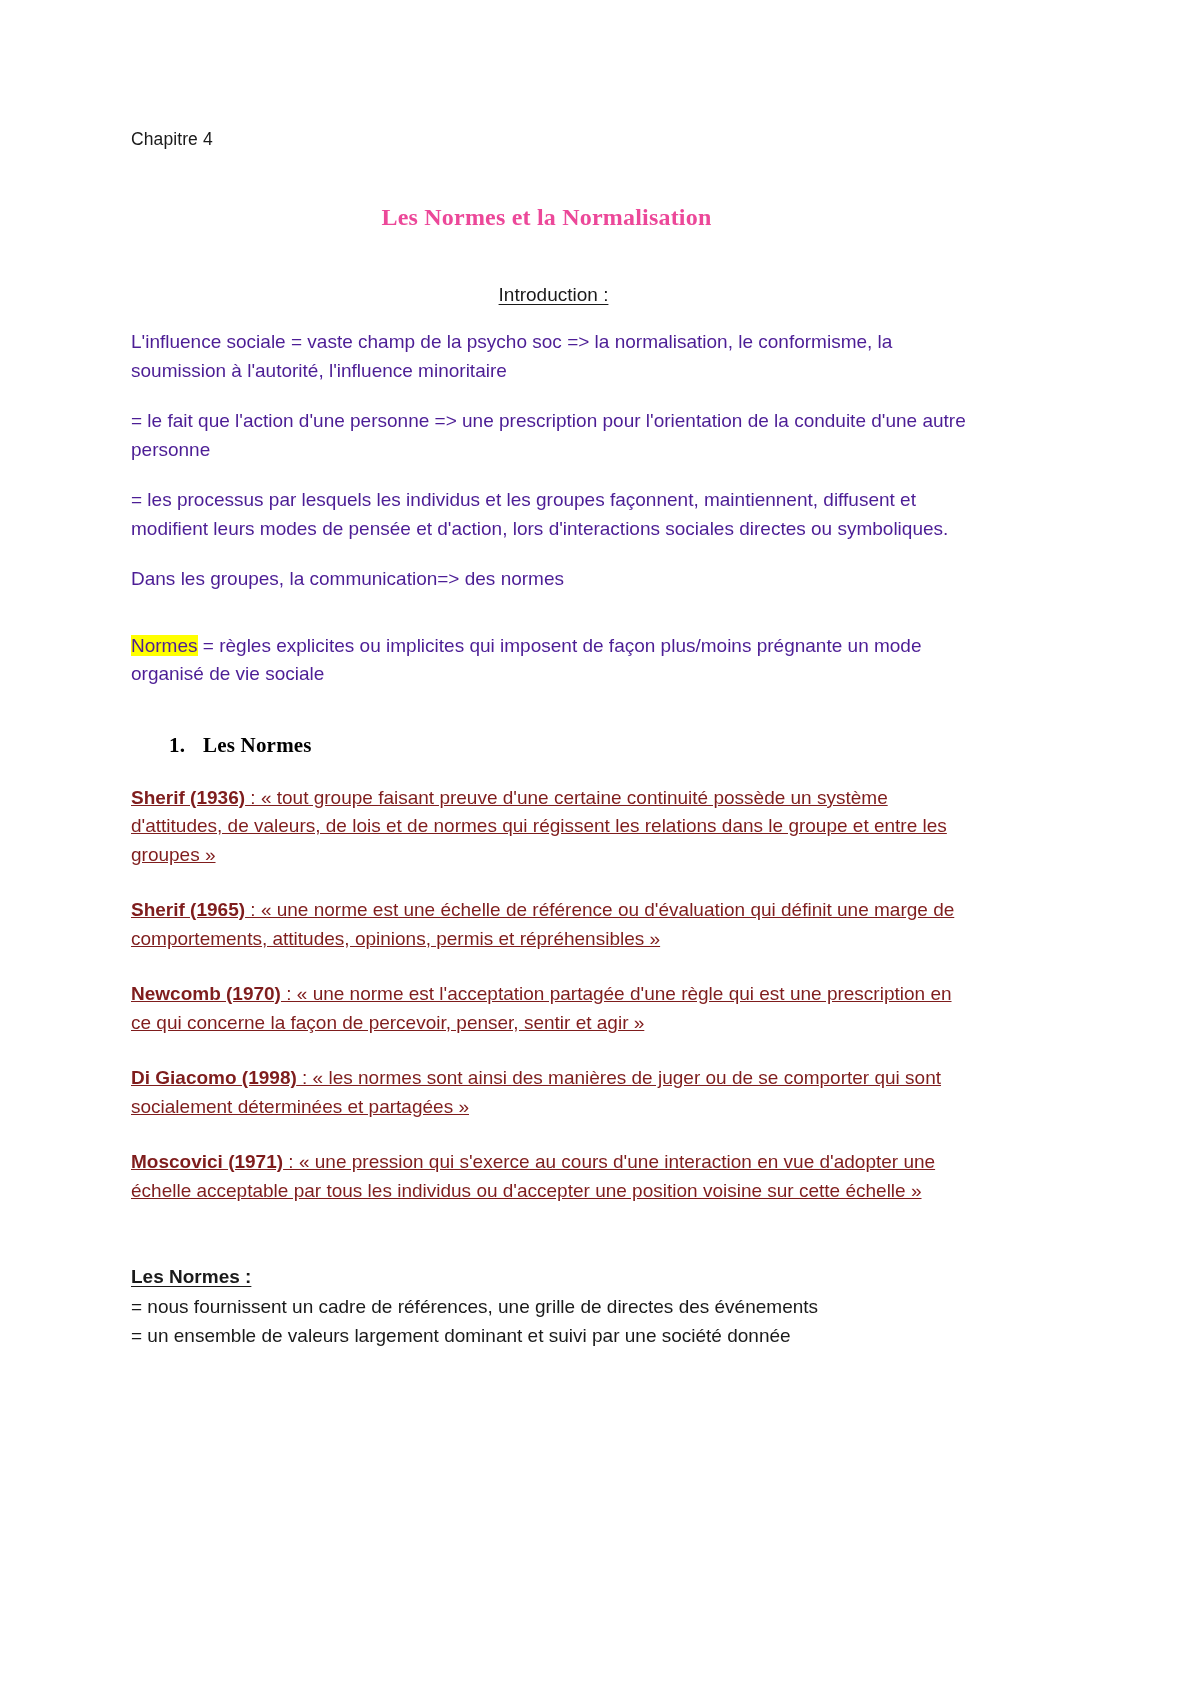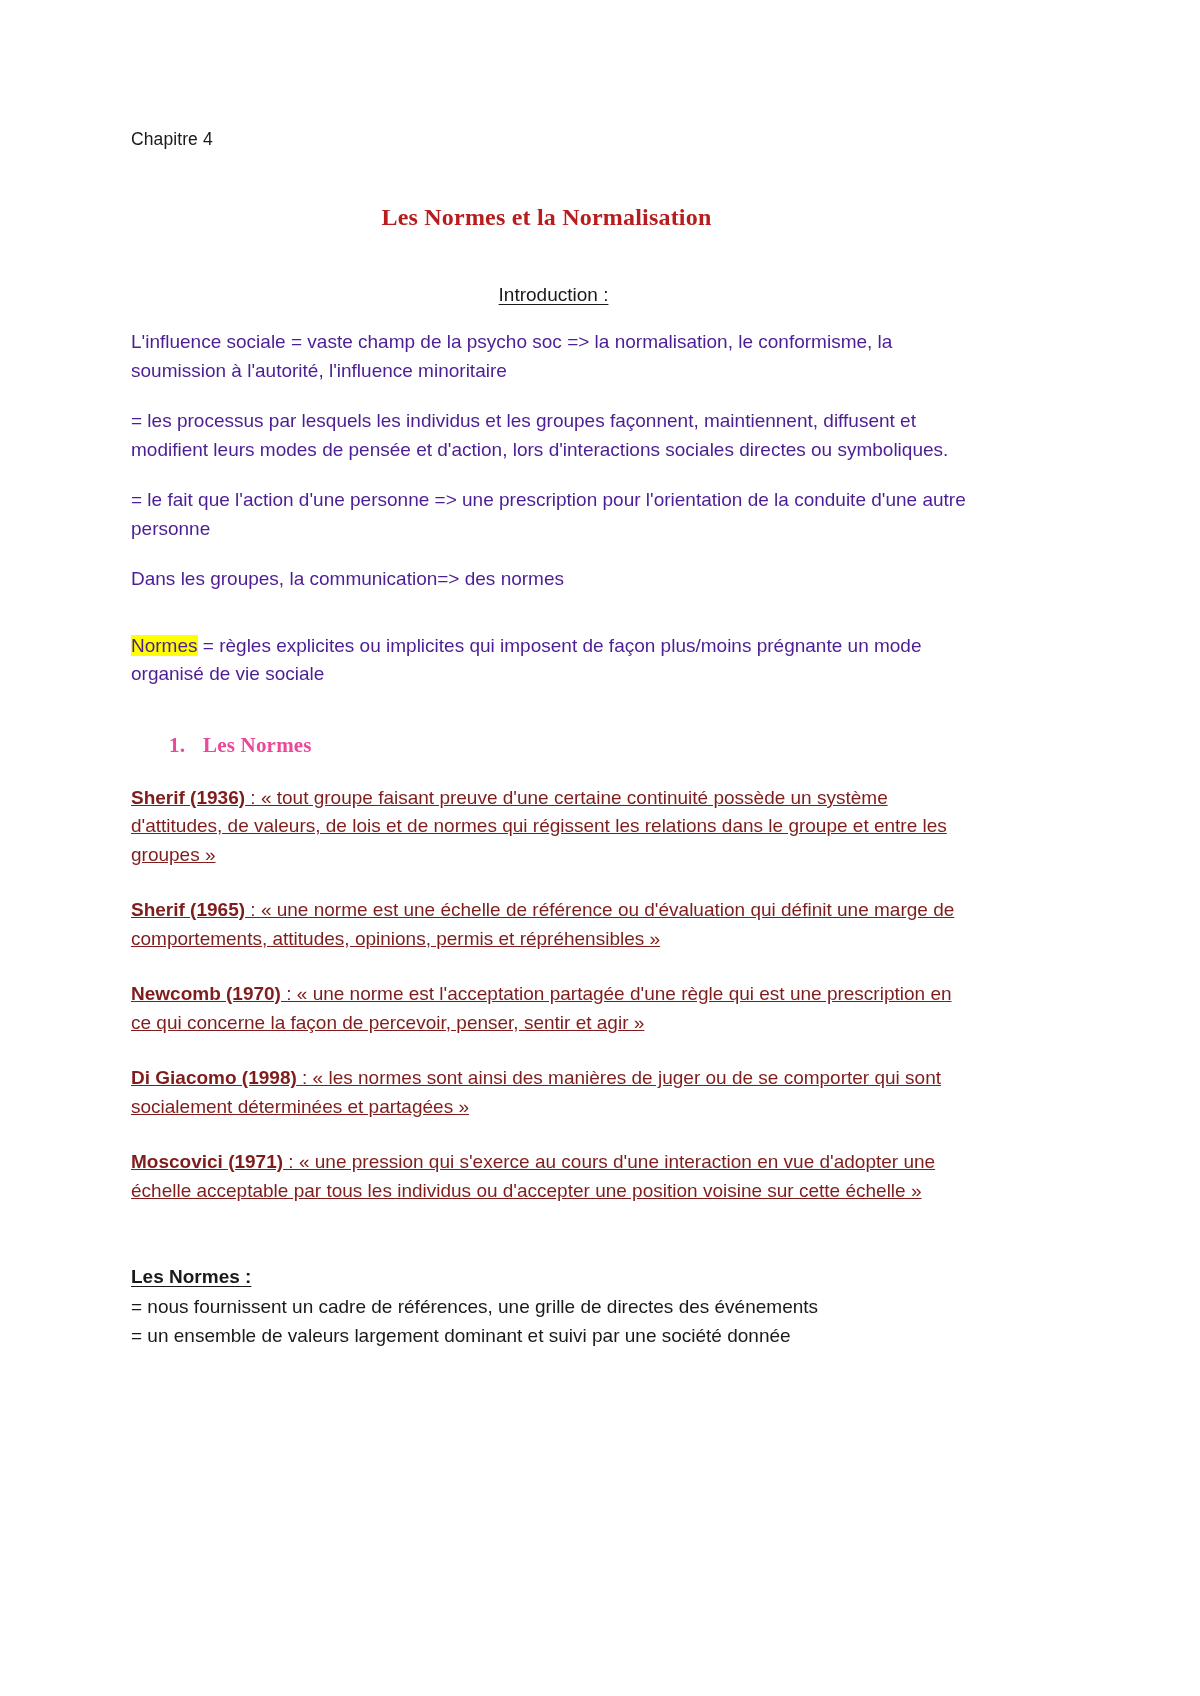--- a/index.html
+++ b/index.html
@@ -34,21 +34,21 @@
     line-height: 1.35;
     letter-spacing: 0.1px;
     color: #1a1a1a;
     margin: 0 0 52px 0;
   }
 
   .doc-title {
     font-family: "Liberation Serif", "DejaVu Serif", serif;
     font-weight: bold;
     font-size: 24px;
-    color: #b91c1c;
+    color: #ec4899;
     text-align: center;
     letter-spacing: 0.2px;
     margin: 0 0 50px 0;
     padding-right: 14px;
   }
 
   .section-underline {
     font-size: 19px;
     line-height: 1.45;
     text-decoration: underline;
@@ -62,21 +62,21 @@
     font-size: 19px;
     line-height: 1.5;
     margin: 0 0 22px 0;
     color: #4c1d95;
   }
 
   .numbered-heading {
     font-family: "Liberation Serif", "DejaVu Serif", serif;
     font-weight: bold;
     font-size: 21px;
-    color: #ec4899;
+    color: #000000;
     margin: 44px 0 26px 0;
     padding-left: 38px;
     letter-spacing: 0.2px;
   }
   .numbered-heading .num {
     display: inline-block;
     width: 34px;
   }
 
   .citation {
@@ -118,23 +118,23 @@
   <div class="content">
 
     <div class="chapter-label">Chapitre 4</div>
 
     <h1 class="doc-title">Les Normes et la Normalisation</h1>
 
     <div class="section-underline">Introduction :</div>
 
     <p class="para">L'influence sociale = vaste champ de la psycho soc =&gt; la  normalisation, le conformisme, la soumission à l'autorité,  l'influence minoritaire</p>
 
+    <p class="para">= le fait que l'action d'une personne =&gt; une prescription pour  l'orientation de la conduite d'une autre personne</p>
+
     <p class="para">= les processus par lesquels les individus et les groupes  façonnent, maintiennent, diffusent et modifient leurs modes de  pensée et d'action, lors d'interactions sociales directes ou symboliques.</p>
-
-    <p class="para">= le fait que l'action d'une personne =&gt; une prescription pour  l'orientation de la conduite d'une autre personne</p>
 
     <p class="para">Dans les groupes, la communication=&gt; des normes</p>
 
     <div class="spacer-sm"></div>
 
     <p class="para">
       <span class="hl">Normes</span><span> = règles explicites ou implicites qui imposent de façon  plus/moins prégnante un mode organisé de vie sociale</span>
     </p>
 
     <h2 class="numbered-heading">

